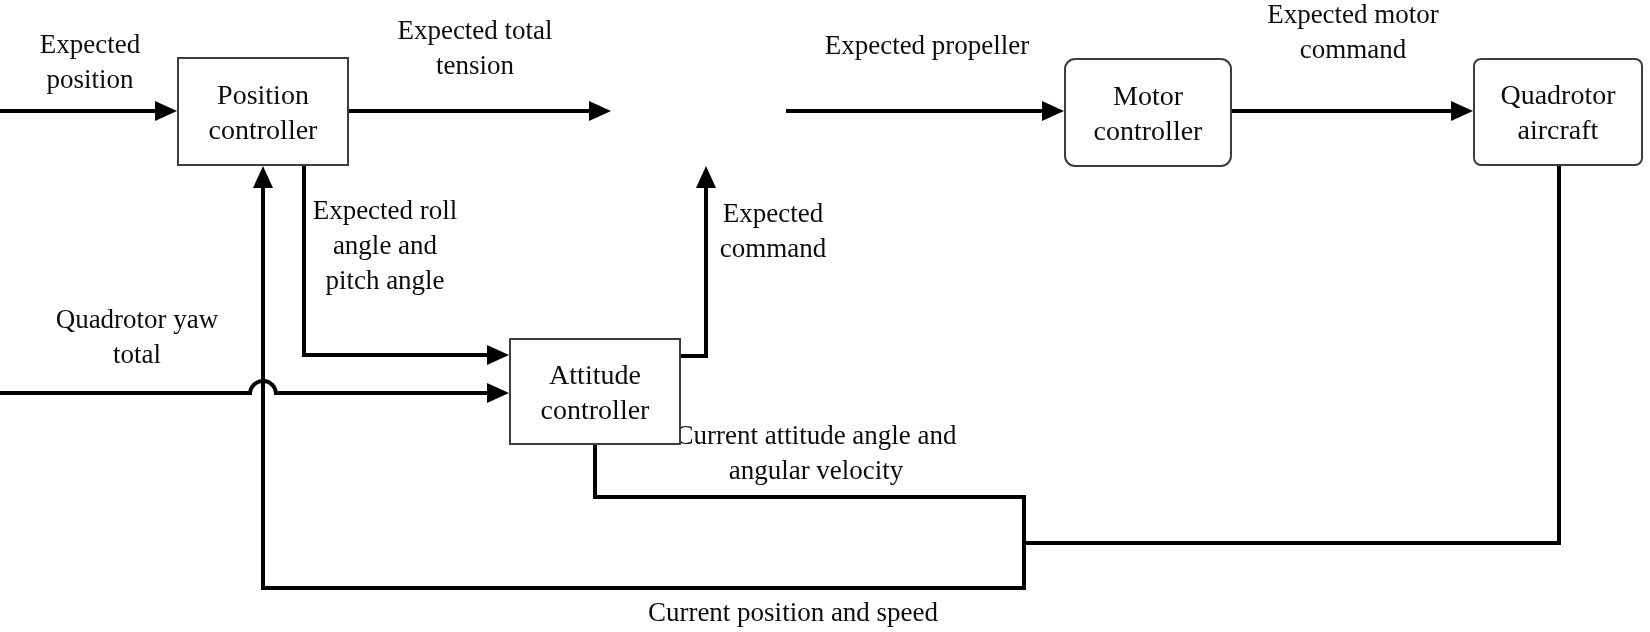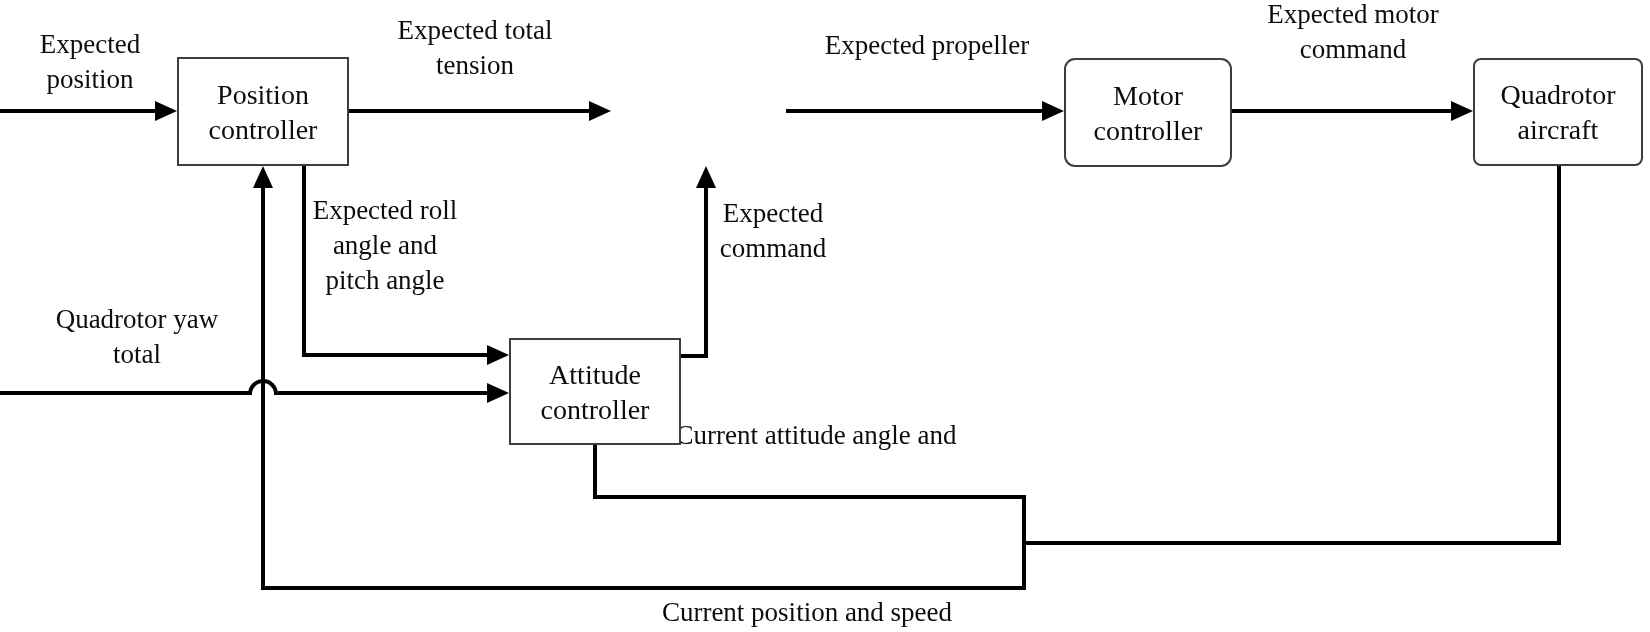--- a/index.html
+++ b/index.html
@@ -117,23 +117,24 @@
     <div>command</div>
   </div>
 
   <div class="lbl" style="left:17px;top:302px;width:240px;">
     <div>Quadrotor yaw</div>
     <div>total</div>
   </div>
 
   <div class="lbl" style="left:641px;top:418px;width:350px;">
     <div>Current attitude angle and</div>
+    <div>angular velocity</div>
   </div>
 
-  <div class="lbl" style="left:627px;top:595px;width:360px;">
+  <div class="lbl" style="left:613px;top:595px;width:360px;">
     <div>Current position and speed</div>
   </div>
 
   <div class="hline" style="left:0px;top:109px;width:157px;"></div>
   <div class="arrow-right" style="left:155px;top:101px;"></div>
 
   <div class="hline" style="left:347px;top:109px;width:244px;"></div>
   <div class="arrow-right" style="left:589px;top:101px;"></div>
 
   <div class="hline" style="left:786px;top:109px;width:258px;"></div>

